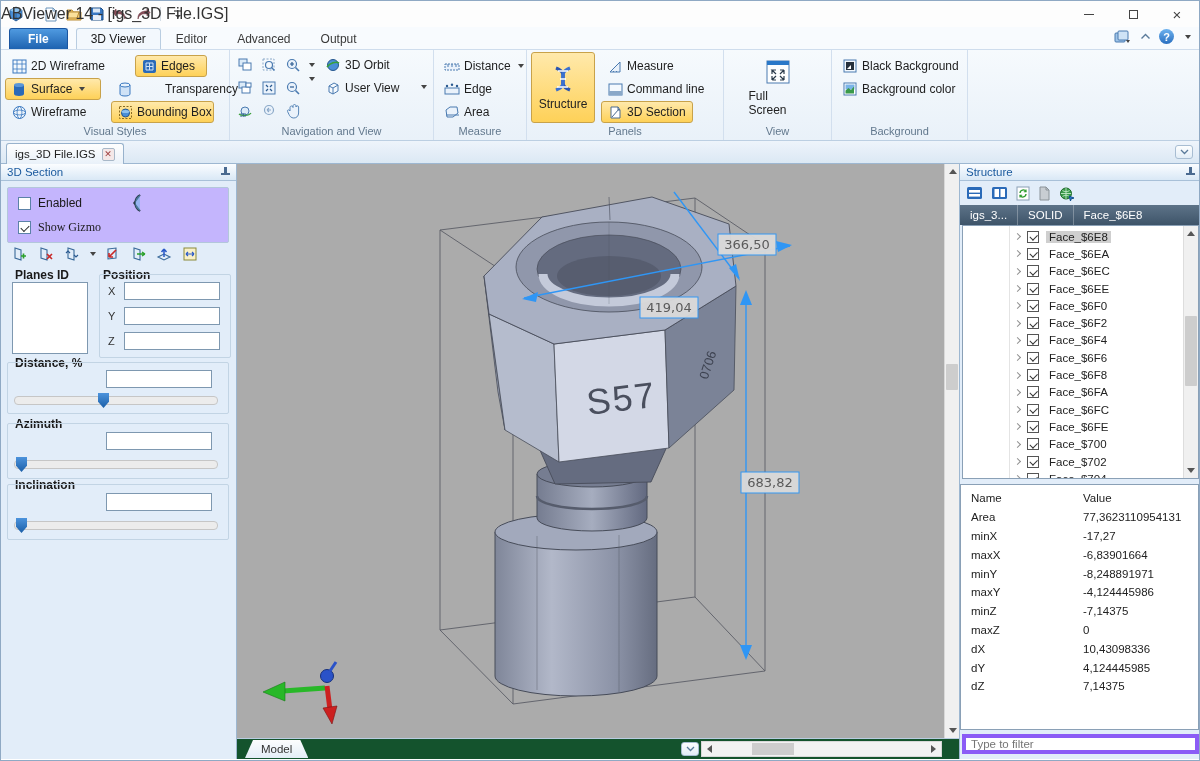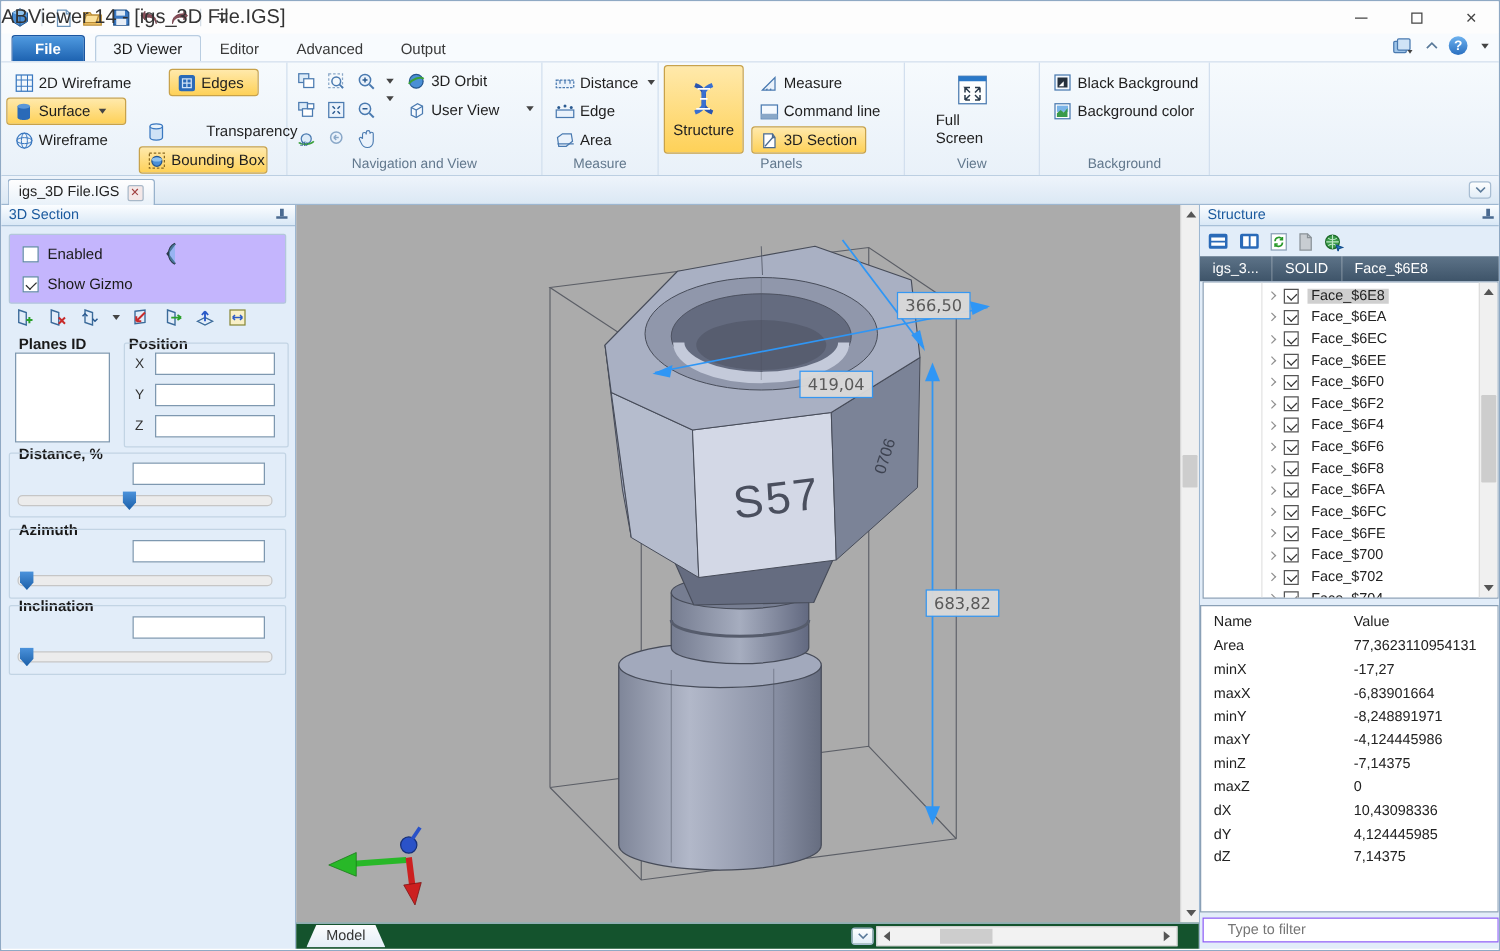--- a/index.html
+++ b/index.html
@@ -99,21 +99,21 @@
   .tchk::after { content:""; position:absolute; left:1.5px; top:2.5px; width:6px; height:3.5px; border-left:1.5px solid #333; border-bottom:1.5px solid #333; transform:rotate(-45deg); }
   .tree-sb { position:absolute; right:0; top:0; bottom:0; width:15px; background:#f0f0f0; border-left:1px solid #ddd; }
   .tree-guide { position:absolute; left:46px; top:0; bottom:0; width:1px; background:#e4e4e4; }
 
   .props { margin:5px 2px 0 0; height:246px; background:#fff; border:1px solid #8aa0b6; padding:4px 0; }
   .prow { display:flex; height:18.8px; align-items:center; font-size:11.5px; }
   .prow .c1 { width:118px; padding-left:10px; }
   .prow .c2 { flex:1; padding-left:4px; }
   .prow.phead2 { color:#222; }
   .filter { margin:4px 2px 2px 2px; height:20px; }
-  .filter input { width:100%; height:20px; border:1px solid #8b5cf6; padding:0 19px; font-size:11.5px; font-family:"Liberation Sans",sans-serif; color:#444; }
+  .filter input { width:100%; height:20px; border:4px solid #8b5cf6; padding:0 5px; font-size:11.5px; font-family:"Liberation Sans",sans-serif; color:#444; }
 
   svg { display:block; }
 </style>
 </head>
 <body>
 
 <div id="window">
 
   <div class="titlebar">
     <div class="qat">
@@ -238,21 +238,21 @@
         <div class="rcol" style="padding-top:3px;">
           <div class="rbtn toggled" style="width:72px;margin-left:24px;">
             <span class="ricon">
                 <svg width="15" height="15" viewBox="0 0 15 15">
                   <rect x="1" y="1" width="13" height="13" rx="2" fill="#2a6ab8"></rect>
                   <path d="M4 4h7v7H4z M4 7.5h7 M7.5 4v7" stroke="#cfe2f6" fill="none"></path>
                 </svg>
               </span>
             <span>Edges</span>
           </div>
-          <div class="rbtn" style="margin-top:17px;gap:32px;">
+          <div class="rbtn" style="margin-top:1px;gap:32px;">
             <span class="ricon">
                 <svg width="14" height="15" viewBox="0 0 14 15">
                   <path d="M2 3v9c0 1.3 2.2 2 5 2s5-.7 5-2V3" fill="#cfe2f6" stroke="#3a78c0"></path>
                   <ellipse cx="7" cy="3" rx="5" ry="2" fill="#e8f2fb" stroke="#3a78c0"></ellipse>
                 </svg>
               </span>
             <span>Transparency</span>
           </div>
           <div class="rbtn toggled" style="margin-top:1px;width:103px;">
             <span class="ricon">
@@ -516,21 +516,21 @@
         <div class="chkrow" style="position:absolute;left:10px;top:8px;">
           <span class="chk"></span>
           <span>Enabled</span>
         </div>
         <span style="position:absolute;left:118px;top:5px;">
           <svg width="20" height="20" viewBox="0 0 20 20">
               <path d="M14 2 A9 9 0 0 0 14 18 L8 10 Z" fill="none" stroke="#2a3a4a" stroke-width="1.6"></path>
               <path d="M14 2 A9 9 0 0 0 14 18" fill="#6ab4e8" opacity="0.5"></path>
             </svg>
         </span>
-        <div class="chkrow" style="position:absolute;left:10px;top:32px;">
+        <div class="chkrow" style="position:absolute;left:10px;top:32px;font-family:Liberation Serif, serif;">
           <span class="chk checked"></span>
           <span>Show Gizmo</span>
         </div>
       </div>
 
       <div class="stool">
         <span class="ibtn">
             <svg width="18" height="18" viewBox="0 0 18 18">
               <path d="M5 3l6 2v10l-6-2z" fill="none" stroke="#3a6a9a" stroke-width="1.1"></path>
               <path d="M11 11h5M13.5 8.5v5" stroke="#2aa02a" stroke-width="1.6"></path>

